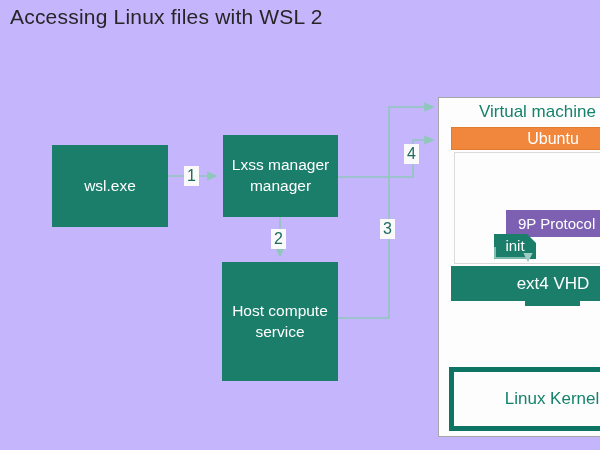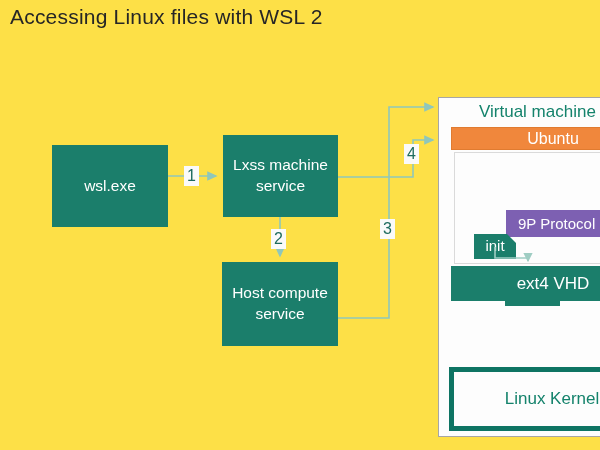--- a/index.html
+++ b/index.html
@@ -1,31 +1,31 @@
 <!DOCTYPE html>
 <html><head>
 <meta charset="utf-8">
 <style>
   html,body{margin:0;padding:0;}
   body{font-family:"Liberation Sans","DejaVu Sans",sans-serif;}
-  #stage{position:relative;width:600px;height:450px;background:#fde047;overflow:hidden;}
+  #stage{position:relative;width:600px;height:450px;background:#c4b5fd;overflow:hidden;}
 
   .title{position:absolute;left:10px;top:5px;font-size:21px;color:#262626;letter-spacing:.2px;}
 
   .tealbox{position:absolute;background:#1b7e6b;color:#fff;display:flex;align-items:center;justify-content:center;text-align:center;font-size:15.5px;line-height:1.35;}
   .box-wsl{left:52px;top:145px;width:116px;height:82px;}
   .box-lxss{left:223px;top:135px;width:115px;height:82px;padding:0 8px;box-sizing:border-box;}
-  .box-hcs{left:222px;top:262px;width:116px;height:84px;padding:0 10px;box-sizing:border-box;}
+  .box-hcs{left:222px;top:262px;width:116px;height:119px;padding:0 10px;box-sizing:border-box;}
 
   .vm{position:absolute;left:438px;top:97px;width:230px;height:340px;background:#fdfdfd;border:1.5px solid #a6a6a6;box-sizing:border-box;}
   .vm-label{position:absolute;left:12px;top:4px;font-size:17px;color:#15836c;white-space:nowrap;margin-left:28px;}
   .ubuntu{position:absolute;left:12px;top:29px;width:204px;height:23px;background:#f0873c;border:1px solid #e07b30;box-sizing:border-box;color:#fff;font-size:16px;display:flex;align-items:center;justify-content:center;}
   .distro{position:absolute;left:15px;top:54px;width:201px;height:112px;background:#fdfdfd;border:1px solid #dadada;box-sizing:border-box;}
   .p9{position:absolute;left:51px;top:57px;width:165px;height:27px;background:#7d60b2;color:#fff;font-size:15px;display:flex;align-items:center;padding-left:12px;box-sizing:border-box;white-space:nowrap;overflow:hidden;}
-  .notch{clip-path:polygon(0 0,calc(100% - 9px) 0,100% 9px,100% 100%,0 100%);}
+  .notch{clip-path:polygon(0 0,calc(100% - 9px) 0,100% 9px,100% 100%,0 100%);margin-left:20px;}
   .initbox{position:absolute;left:19px;top:81px;width:42px;height:25px;font-size:15px;}
   .bashbox{position:absolute;left:50px;top:125px;width:55px;height:28px;font-size:15px;}
   .ext4{position:absolute;left:12px;top:168px;width:204px;height:35px;background:#1b7e6b;color:#fff;font-size:17px;display:flex;align-items:center;justify-content:center;}
   .kernel{position:absolute;left:10px;top:269px;width:206px;height:64px;background:#fdfdfd;border:5px solid #0e7463;box-sizing:border-box;color:#15836c;font-size:17px;display:flex;align-items:center;justify-content:center;}
   .vm .tealbox{position:absolute;}
 
   svg.wires{position:absolute;left:0;top:0;z-index:5;pointer-events:none;}
   .numlabel{position:absolute;z-index:6;background:#fafafa;color:#1e6b5e;font-size:16px;padding:1px 3px;line-height:1.1;}
   .n1{left:184px;top:166px;}
   .n2{left:271px;top:229px;}
@@ -36,21 +36,21 @@
 <body>
 
 <div id="stage">
 
   <div class="title">Accessing Linux files with WSL 2</div>
 
   <div class="tealbox box-wsl">
     <span>wsl.exe</span>
   </div>
   <div class="tealbox box-lxss">
-    <span>Lxss machine service</span>
+    <span>Lxss manager manager</span>
   </div>
   <div class="tealbox box-hcs">
     <span>Host compute service</span>
   </div>
 
   <div class="vm">
     <div class="vm-label">Virtual machine</div>
     <div class="ubuntu">
       <span>Ubuntu</span>
     </div>

